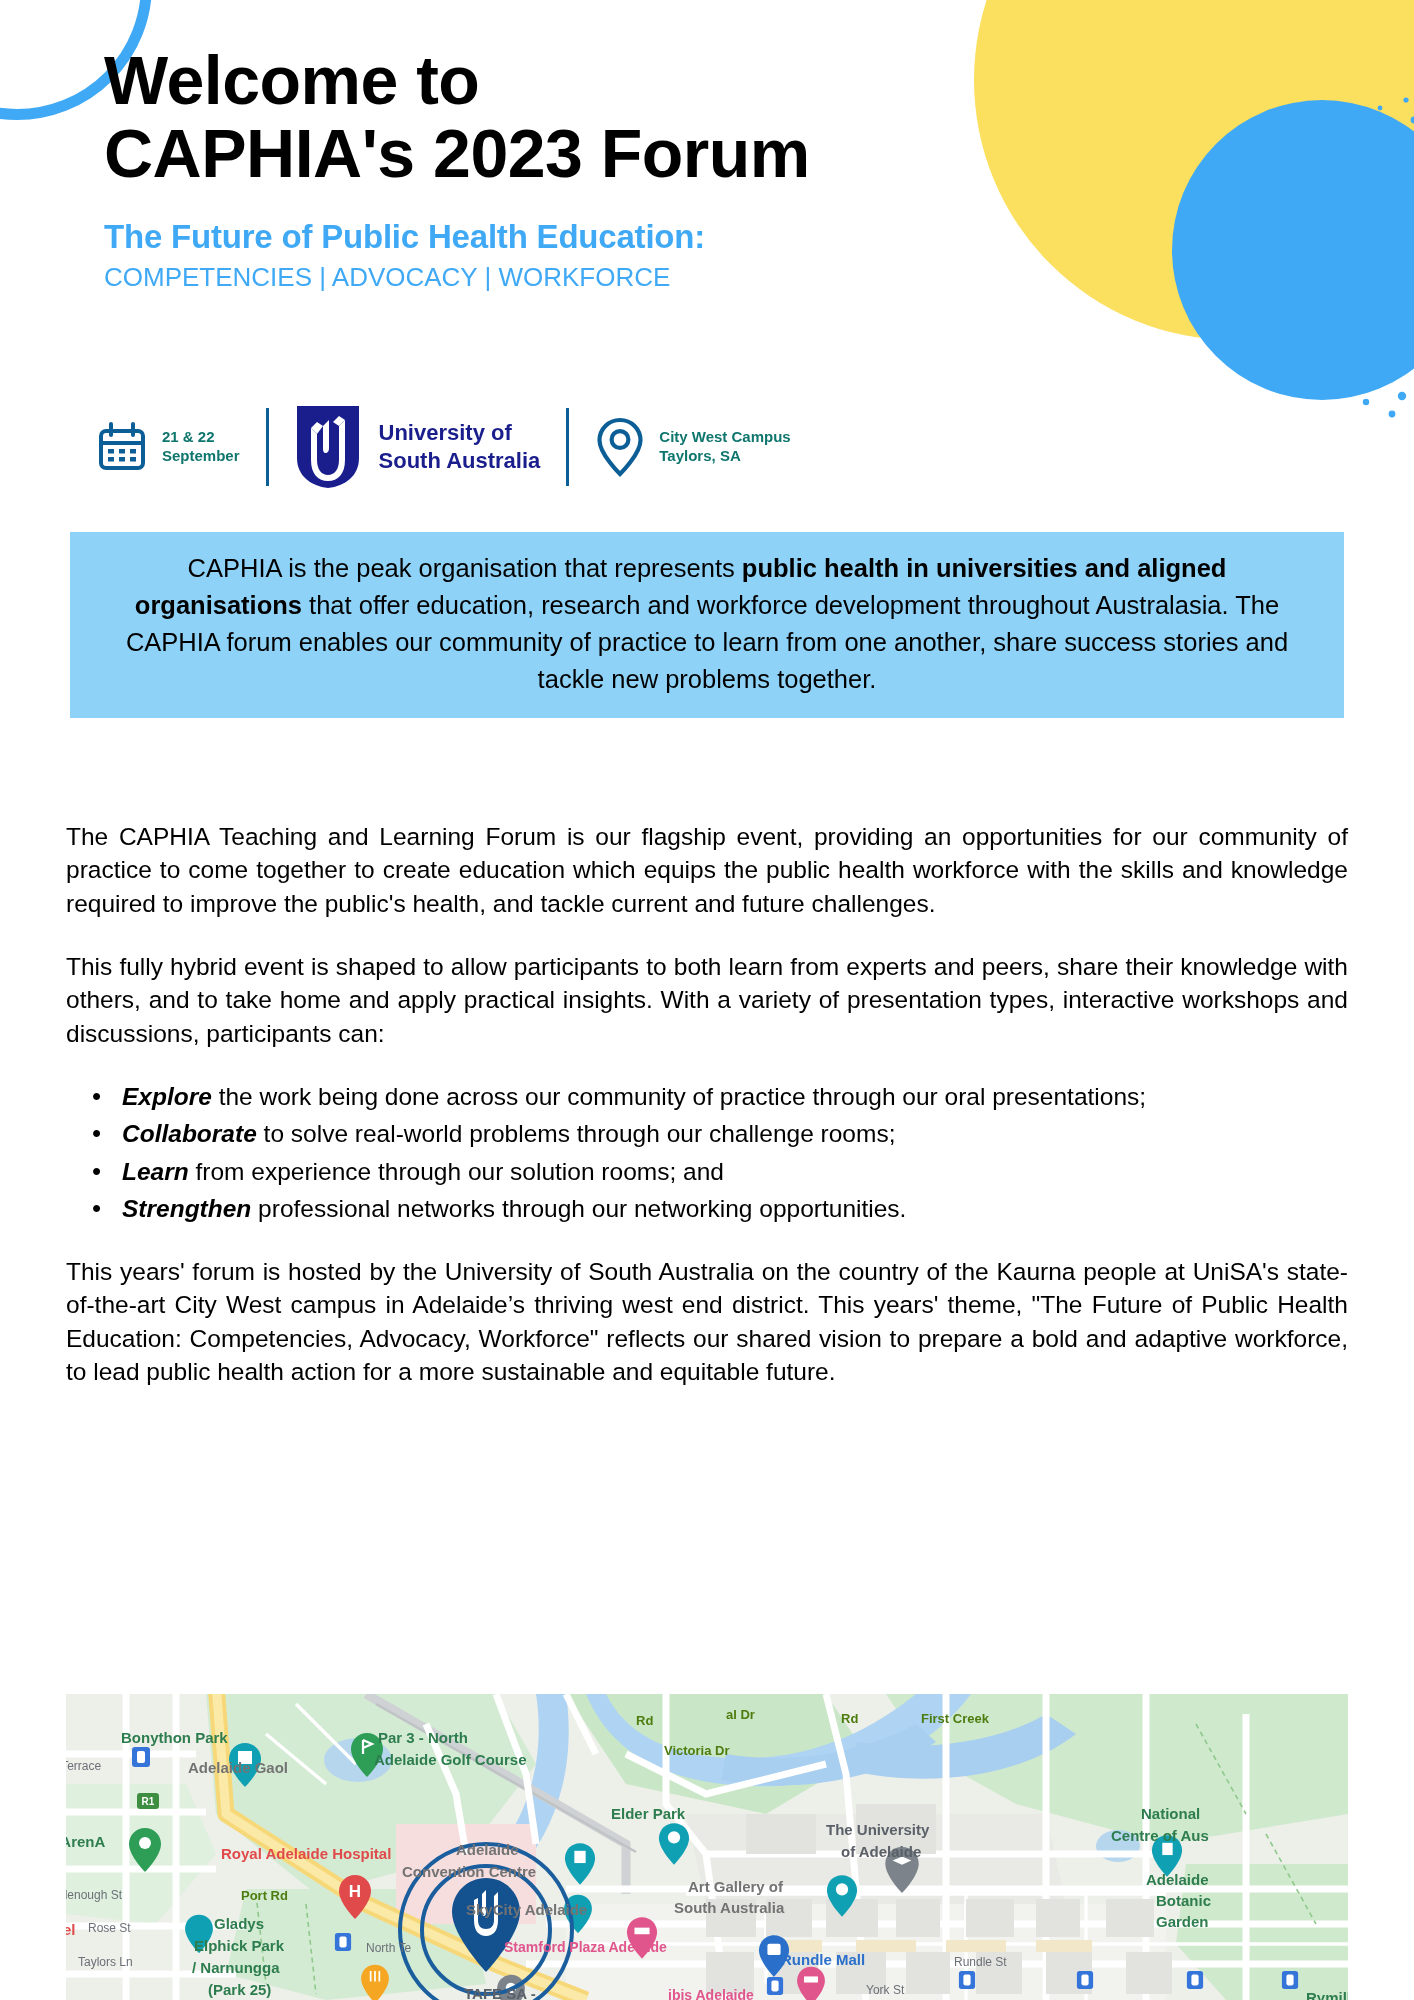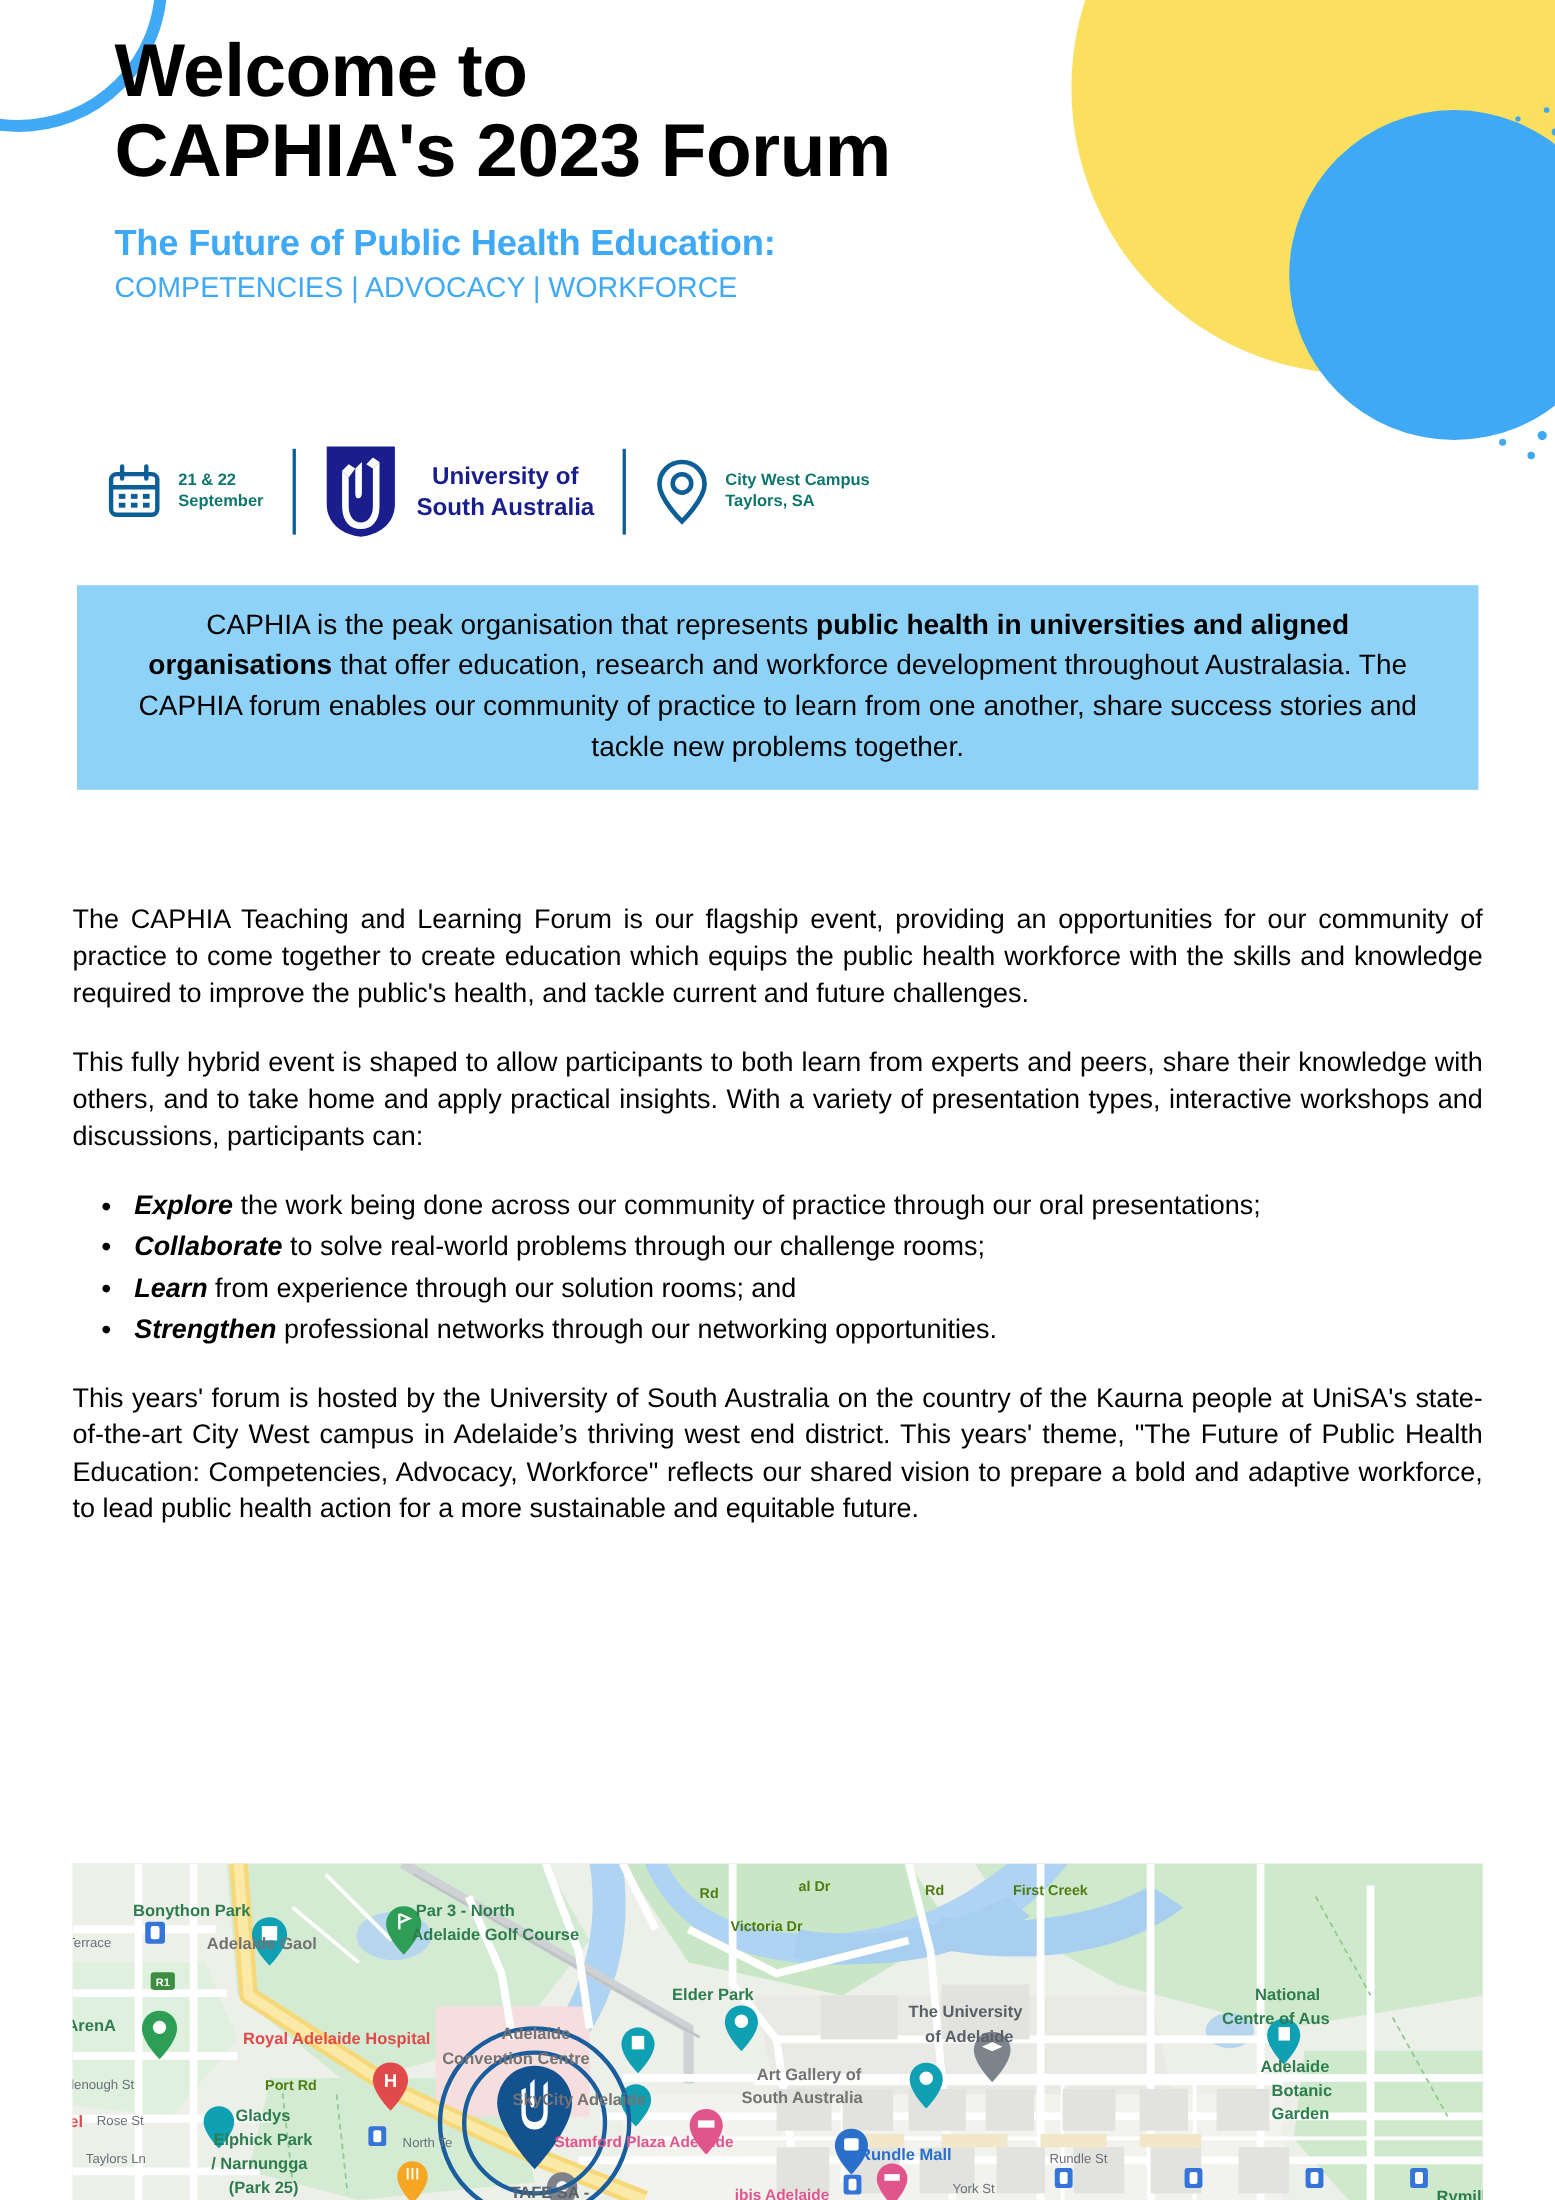--- a/index.html
+++ b/index.html
@@ -34,21 +34,21 @@
   }
   .deco-blue {
     right: -58px; top: 100px;
     width: 300px; height: 300px;
     background: #3FA9F5;
     border-radius: 50%;
   }
   .deco-dots { right: -70px; top: 78px; width: 340px; height: 344px; }
 
   
-  .header { position: absolute; left: 104px; top: 28px; width: 980px; z-index: 5; }
+  .header { position: absolute; left: 104px; top: 44px; width: 980px; z-index: 5; }
   .title {
     font-size: 68px;
     font-weight: bold;
     line-height: 1.07;
     color: #000000;
     letter-spacing: -0.5px;
   }
   .subtitle {
     margin-top: 28px;
     font-size: 33px;
@@ -88,21 +88,20 @@
     flex: none;
   }
   .unisa-logo { display: flex; align-items: center; }
   .unisa-name {
     margin-left: 18px;
     font-size: 22px;
     font-weight: bold;
     color: #1A1E8C;
     line-height: 1.28;
     white-space: nowrap;
-    text-align: center;
   }
 
   
   .highlight {
     position: absolute;
     left: 70px; top: 532px;
     width: 1274px;
     background: #8FD2F8;
     padding: 18px 42px 20px 42px;
     text-align: center;

